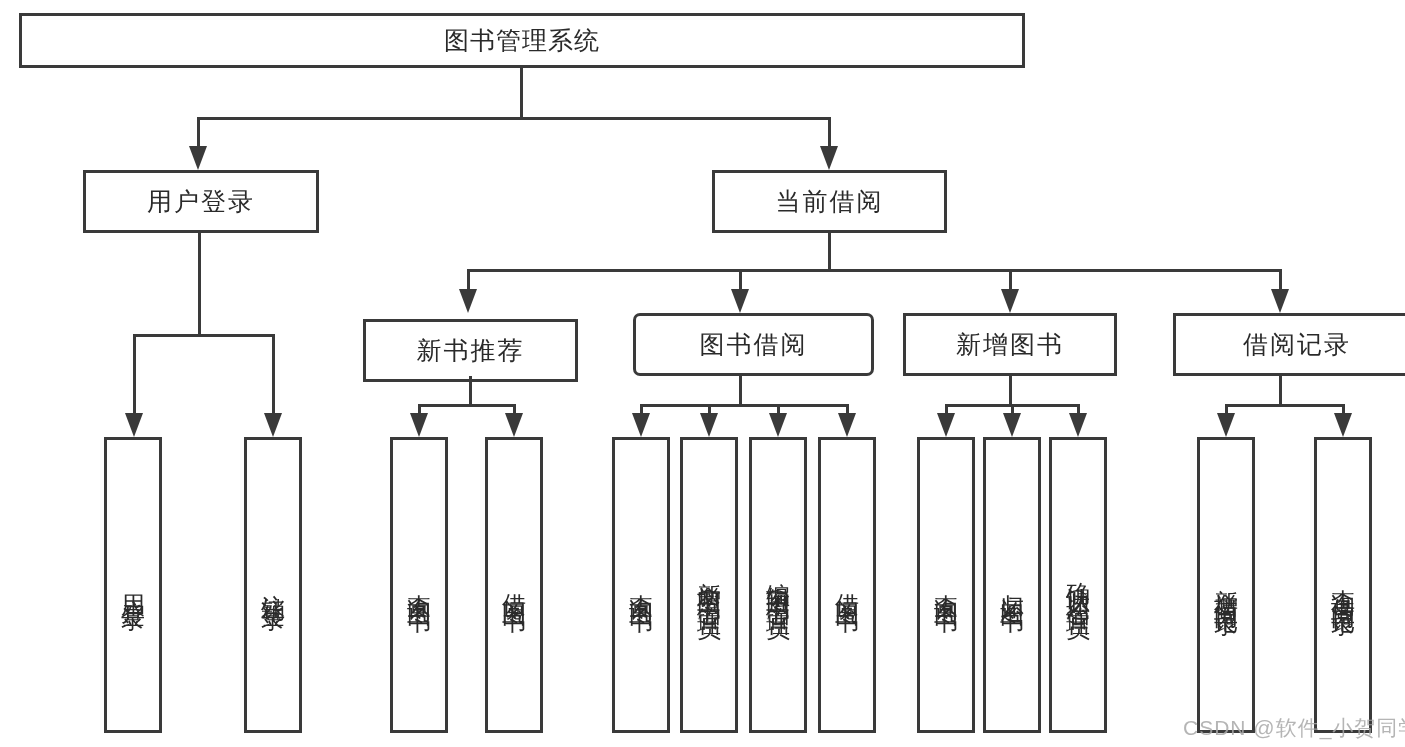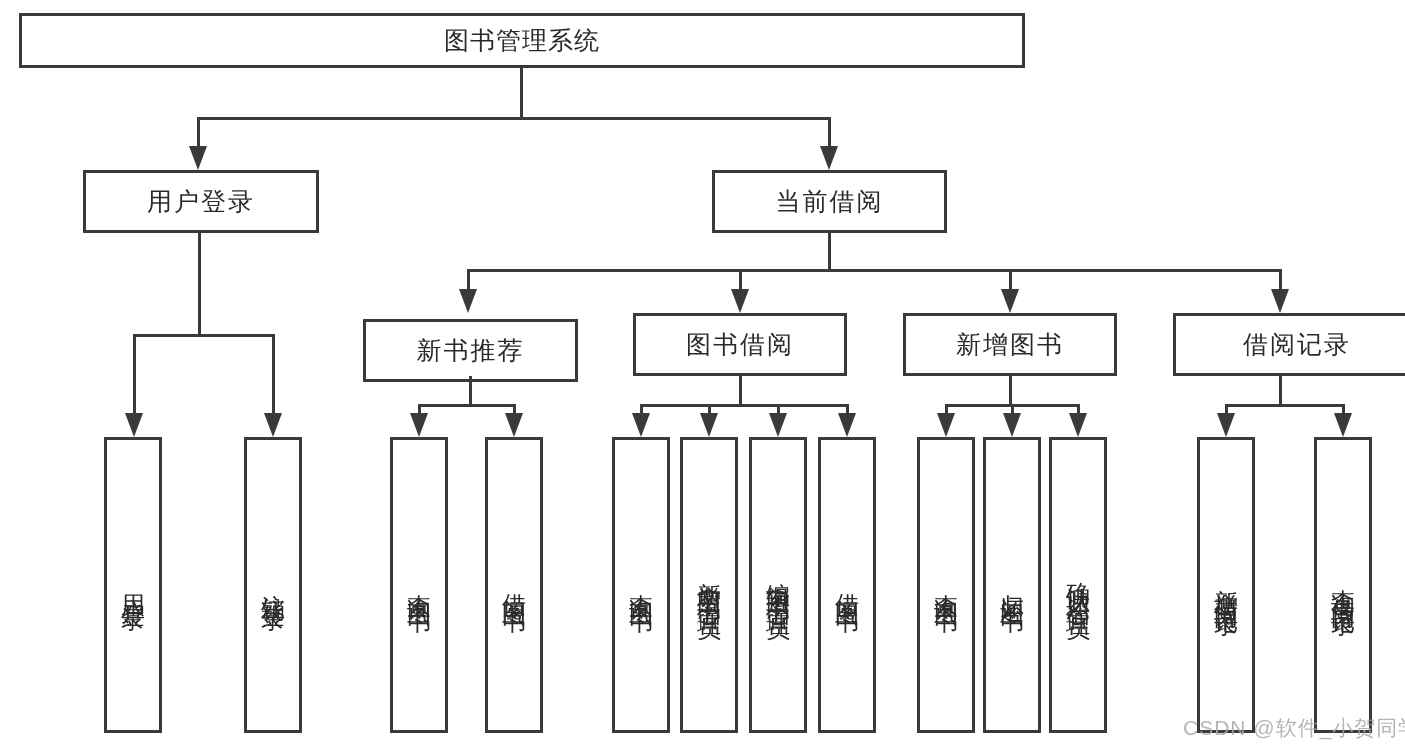--- a/index.html
+++ b/index.html
@@ -50,21 +50,21 @@
 <body>
 
 <div class="canvas">
 
   <div class="box hbox rootbox" style="left:19px;top:13px;width:1006px;height:55px;">图书管理系统</div>
 
   <div class="box hbox" style="left:83px;top:170px;width:236px;height:63px;">用户登录</div>
   <div class="box hbox" style="left:712px;top:170px;width:235px;height:63px;">当前借阅</div>
 
   <div class="box hbox" style="left:363px;top:313px;width:215px;height:63px;margin-top:6px;">新书推荐</div>
-  <div class="box hbox" style="left:633px;top:313px;width:214px;height:63px;">图书借阅</div>
+  <div class="box hbox" style="left:633px;top:313px;width:241px;height:63px;border-radius:7px;">图书借阅</div>
   <div class="box hbox" style="left:903px;top:313px;width:214px;height:63px;">新增图书</div>
   <div class="box hbox" style="left:1173px;top:313px;width:248px;height:63px;">借阅记录</div>
 
   <div class="box vbox" style="left:104px;top:437px;width:58px;height:296px;">用户登录</div>
   <div class="box vbox" style="left:244px;top:437px;width:58px;height:296px;">注销登录</div>
 
   <div class="box vbox" style="left:390px;top:437px;width:58px;height:296px;">查询图书</div>
   <div class="box vbox" style="left:485px;top:437px;width:58px;height:296px;">借阅图书</div>
 
   <div class="box vbox" style="left:612px;top:437px;width:58px;height:296px;">查询图书</div>

